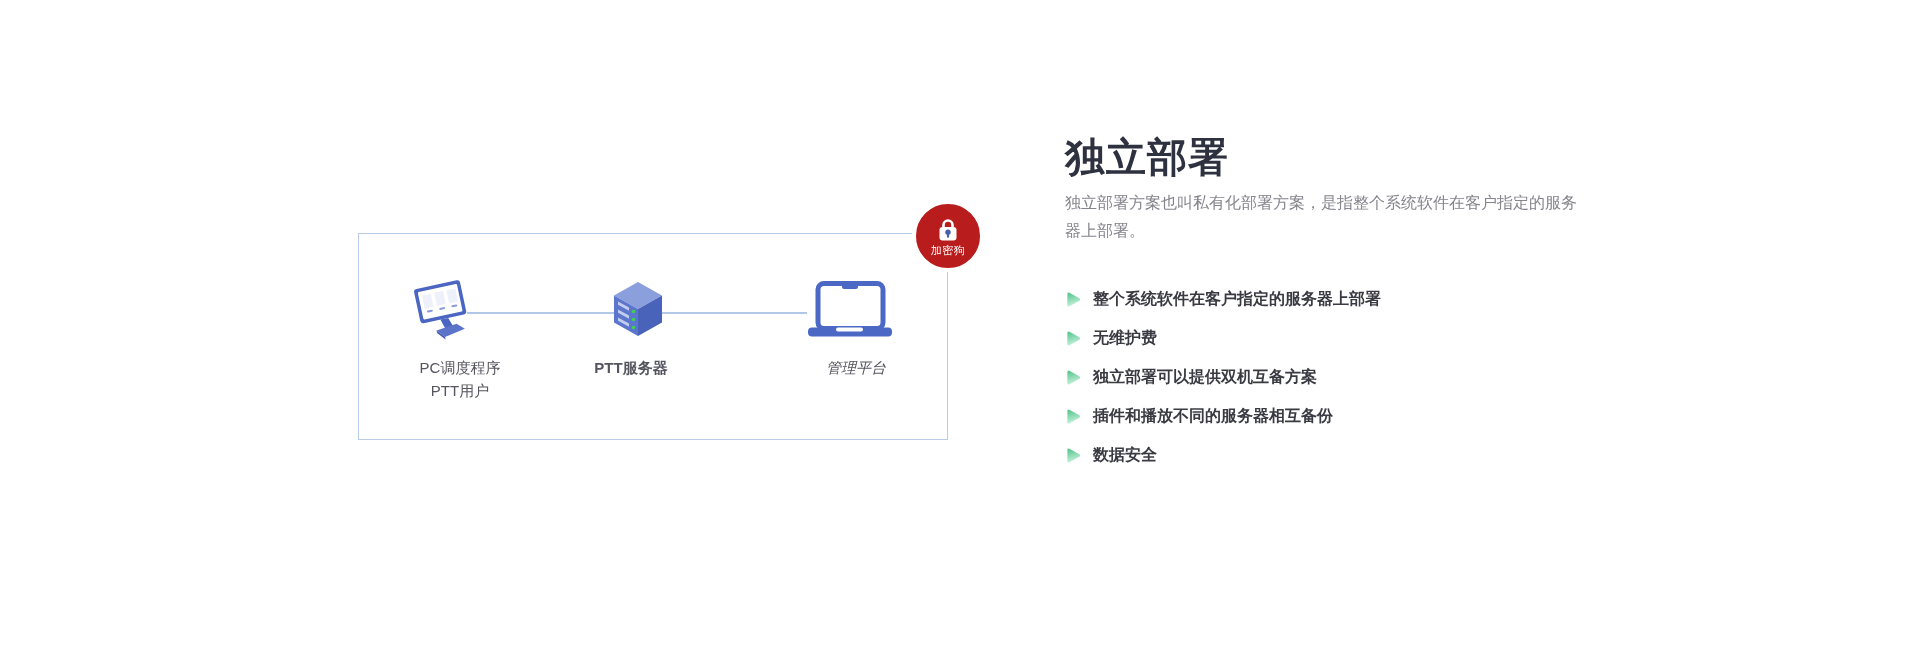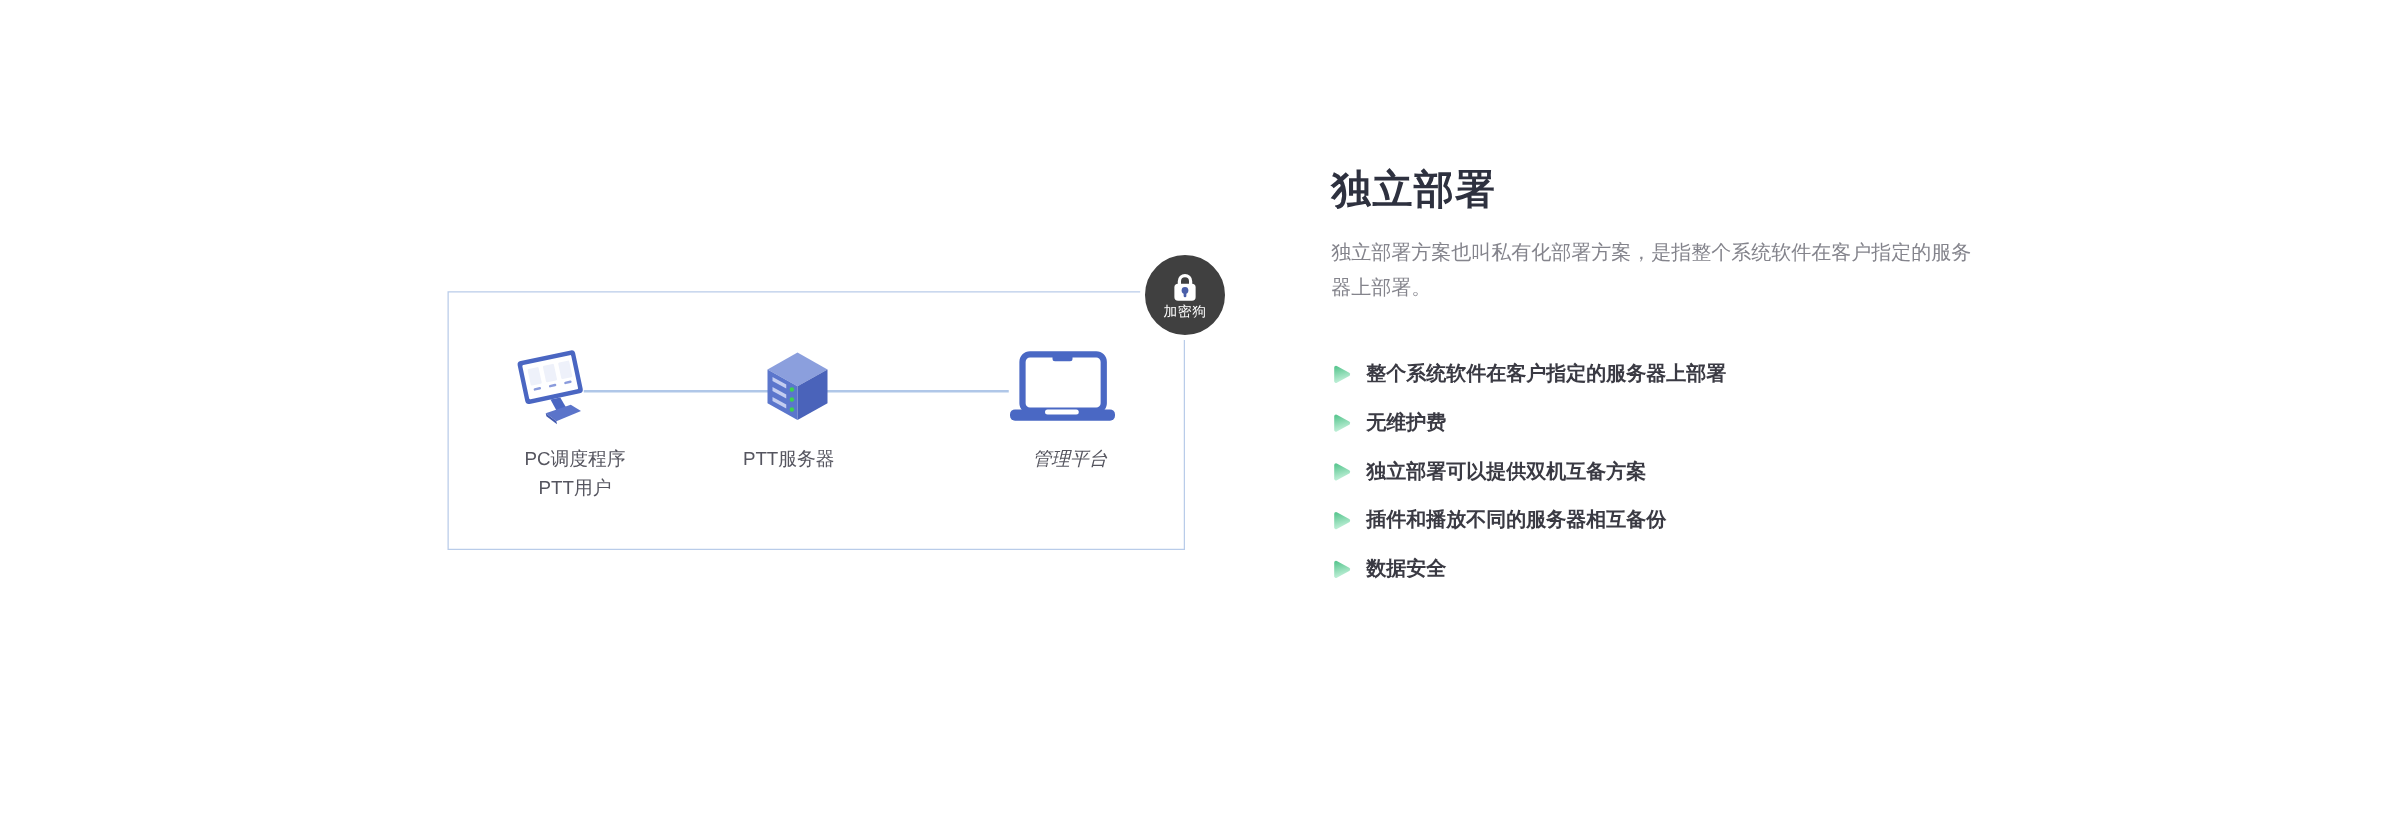--- a/index.html
+++ b/index.html
@@ -41,29 +41,29 @@
   .node-label {
     position: absolute;
     width: 170px;
     text-align: center;
     font-size: 15px;
     line-height: 23px;
     color: #55555f;
     top: 356px;
   }
   .node-label.pc     { left: 375px; text-align: center; }
-  .node-label.server { left: 546px; }
+  .node-label.server { left: 546px; font-weight: bold; }
   .node-label.laptop { left: 771px; font-style: italic; }
 
   
   .badge {
     position: absolute;
     left: 912px; top: 200px;
     width: 72px; height: 72px;
-    background: #404040;
+    background: #b91c1c;
     border: 4px solid #ffffff;
     border-radius: 50%;
     display: flex;
     flex-direction: column;
     align-items: center;
     justify-content: center;
     z-index: 5;
   }
   .badge .badge-label {
     color: #ffffff;
@@ -71,21 +71,21 @@
     line-height: 12px;
     margin-top: 1px;
     letter-spacing: 0.5px;
   }
 
   
   .content-col { position: absolute; left: 1065px; top: 0; width: 540px; }
   .section-title {
     position: absolute;
     left: 0; top: 130px;
-    font-size: 32px;
+    font-size: 40px;
     font-weight: bold;
     letter-spacing: 1px;
     color: #2e313f;
     white-space: nowrap;
   }
   .section-desc {
     position: absolute;
     left: 0; top: 189px;
     width: 525px;
     font-size: 16px;

